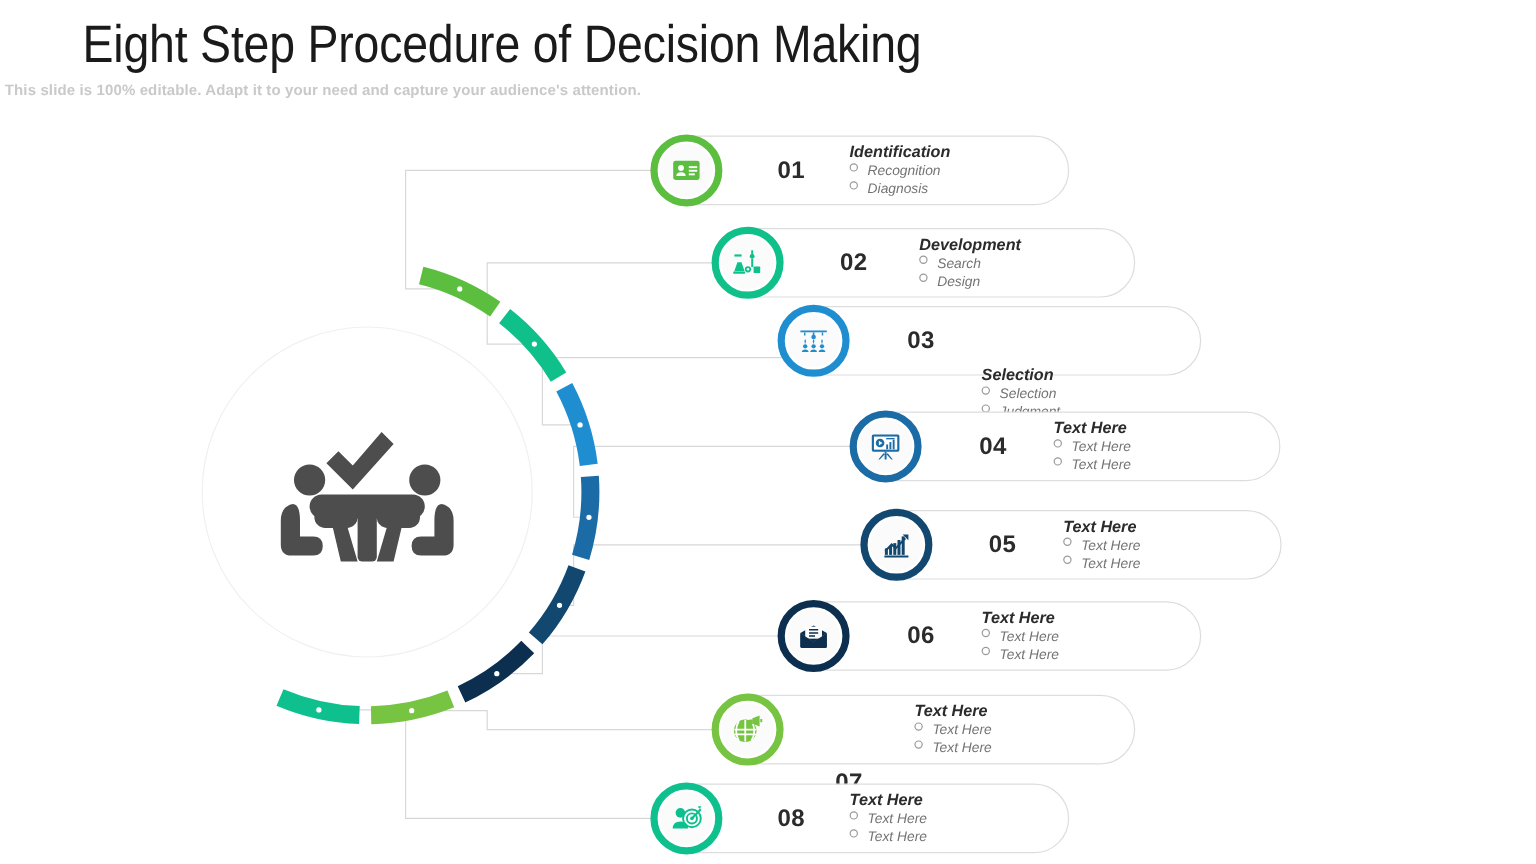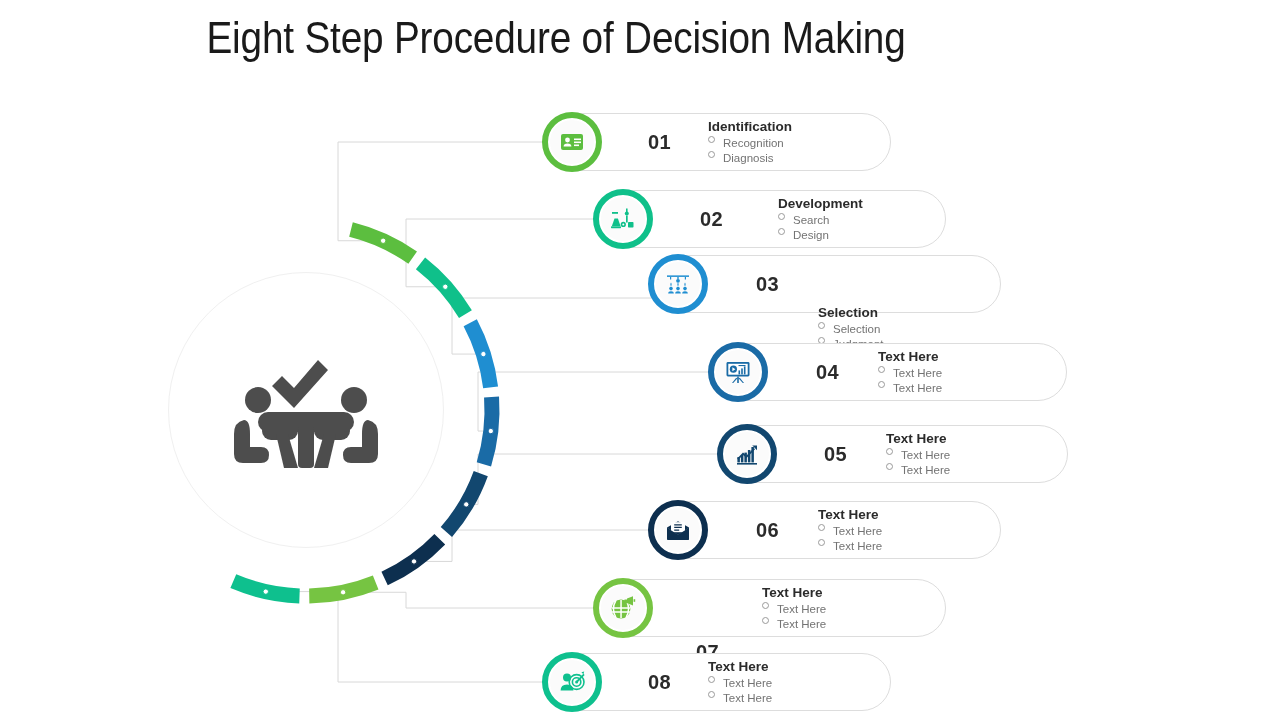--- a/index.html
+++ b/index.html
@@ -13,23 +13,22 @@
     position: relative;
     overflow: hidden;
     font-family: "Liberation Sans", sans-serif;
     -webkit-font-smoothing: antialiased;
   }
 
   
   #header {
     position: absolute;
     top: 0;
-    left: 16px;
+    left: 4px;
     width: 1080px;
-    text-align: center;
   }
   #page-title {
     margin: 0;
     padding-top: 14px;
     font-size: 44px;
     font-weight: 400;
     color: #1a1a1a;
     letter-spacing: -0.2px;
     font-family: "Liberation Sans Narrow", "Liberation Sans", sans-serif;
     transform: scaleX(0.88);
@@ -133,20 +132,21 @@
     color: #2b2b2b;
     letter-spacing: 0.3px;
   }
   .step-text {
     position: absolute;
     top: 0;
     height: 58px;
     display: flex;
     flex-direction: column;
     justify-content: center;
+    font-style: italic;
   }
   .step-heading {
     font-size: 13.5px;
     font-weight: bold;
     color: #2b2b2b;
     line-height: 16px;
     margin-bottom: 1px;
   }
   .step-bullet {
     font-size: 11.5px;
@@ -163,20 +163,21 @@
     border-radius: 50%;
     margin-right: 8px;
     flex: none;
   }
 </style>
 </head>
 <body>
 
 <div id="header">
   <h1 id="page-title">Eight Step Procedure of Decision Making</h1>
+  <p id="page-subtitle">This slide is 100% editable. Adapt it to your need and capture your audience's attention.</p>
 </div>
 
 <div id="stage">
 
   <svg id="connector-svg" viewBox="0 0 1280 720" preserveAspectRatio="none">
       <path d="M 383.13294313406044 240.74720361696296 L 338 240.74720361696296 L 338 142 L 573 142" stroke="#d8d8d8" stroke-width="1" fill="none"></path>
       <path d="M 445.3057640667544 286.7526710318728 L 406 286.7526710318728 L 406 219 L 624 219" stroke="#d8d8d8" stroke-width="1" fill="none"></path>
       <path d="M 483.39135283917017 354.06872129220517 L 452 354.06872129220517 L 452 298 L 679 298" stroke="#d8d8d8" stroke-width="1" fill="none"></path>
       <path d="M 490.8043651558453 431.05579776083067 L 478 431.05579776083067 L 478 372 L 739 372" stroke="#d8d8d8" stroke-width="1" fill="none"></path>
       <path d="M 466.2630238421238 504.402135510691 L 478 504.402135510691 L 478 454 L 748 454" stroke="#d8d8d8" stroke-width="1" fill="none"></path>
@@ -261,21 +262,21 @@
         <rect x="16" y="9.5" width="1.7" height="7"></rect>
         <path d="M4.5 12.5h3.4l2.6 7.5H1.9z"></path>
         <rect x="1" y="20.2" width="10" height="2" rx="0.6"></rect>
         <circle cx="13.3" cy="18.4" r="2.6"></circle>
               <circle cx="13.3" cy="18.4" r="1" fill="#fff"></circle>
         <rect x="18" y="16" width="5.5" height="5.5" rx="0.7"></rect>
             </svg>
           </div>
         </div>
         <div class="step-num" style="left: 78px;">02</div>
-        <div class="step-text" style="left: 156px;">
+        <div class="step-text" style="left: 144px;">
           <div class="step-heading">Development</div>
           <div class="step-bullet">
             <span class="bullet-marker"></span>
             <span>Search</span>
           </div>
           <div class="step-bullet">
             <span class="bullet-marker"></span>
             <span>Design</span>
           </div>
         </div>

